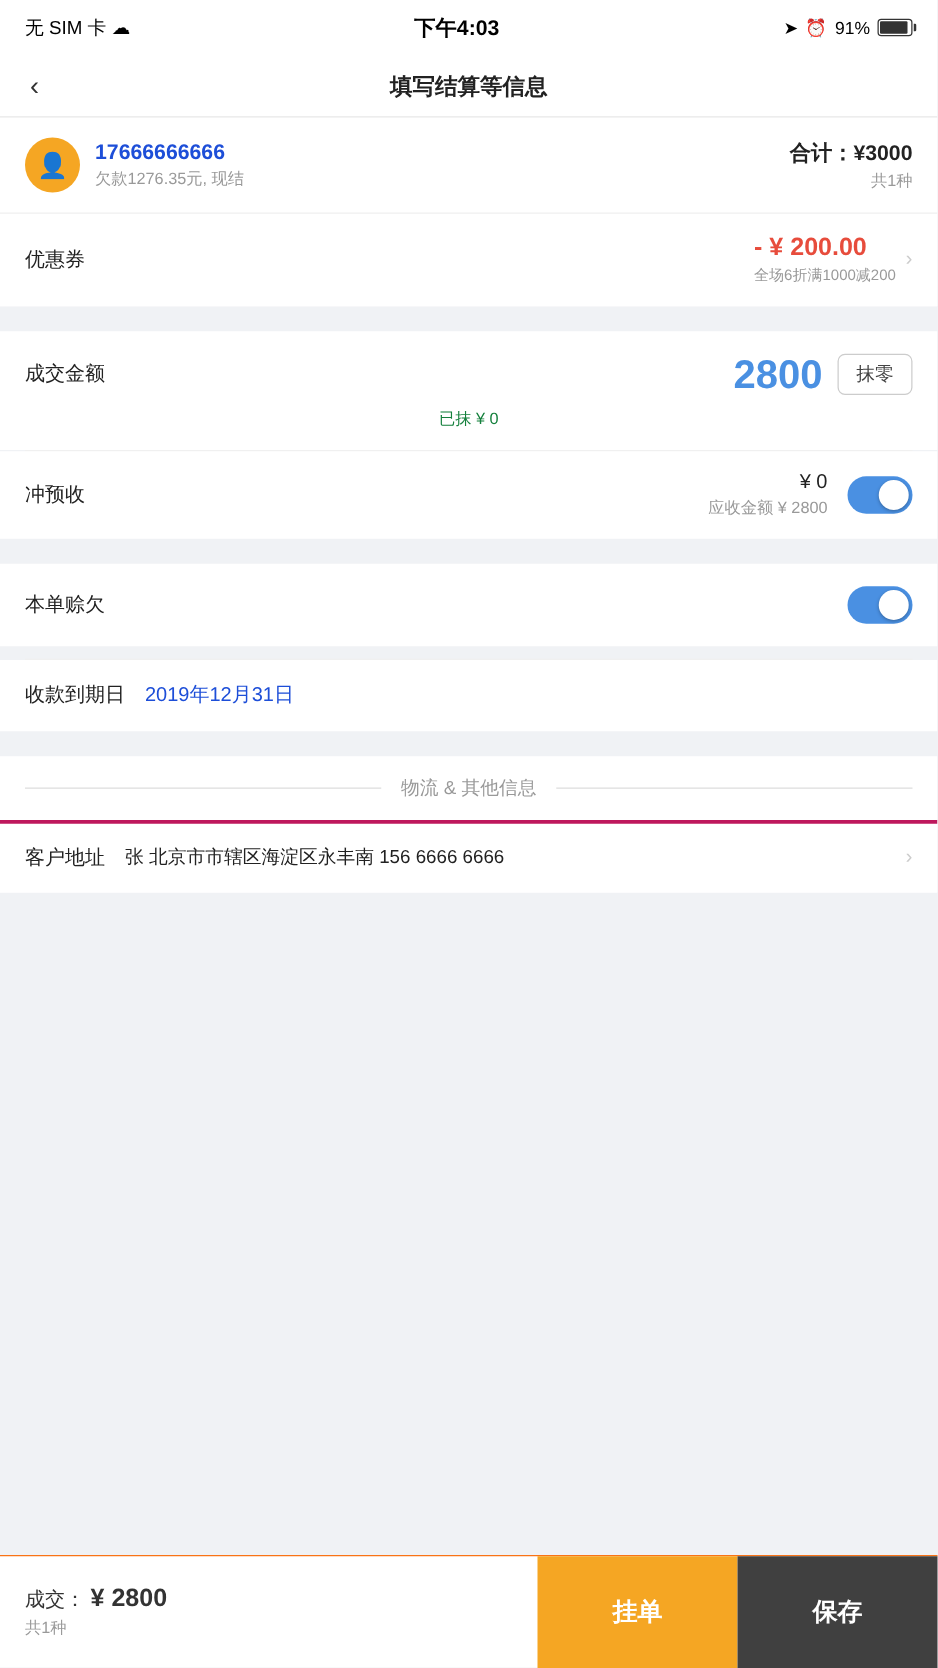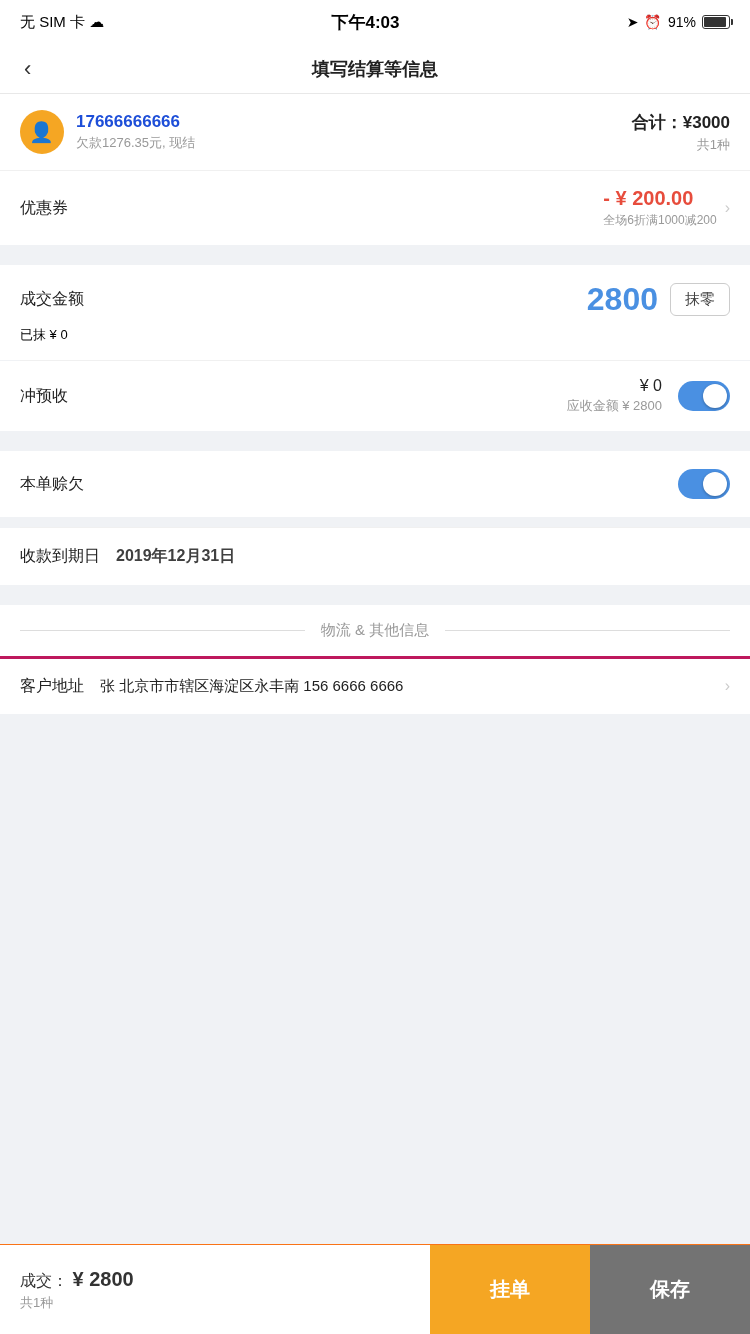--- a/index.html
+++ b/index.html
@@ -138,21 +138,21 @@
     .amount-value { font-size: 32px; font-weight: 600; color: #4a90e2; }
     .round-zero-btn {
       border: 1px solid #ccc;
       border-radius: 6px;
       padding: 6px 14px;
       font-size: 15px;
       color: #444;
       background: #fff;
       cursor: pointer;
     }
-    .amount-sub { font-size: 13px; color: #000000; text-align: left; }
+    .amount-sub { font-size: 13px; color: #15803d; text-align: center; }
 
     
     .thin-divider {
       height: 1px;
       background: #f0f0f0;
       margin: 0 20px;
     }
 
     
     .prepay-row {
@@ -201,21 +201,21 @@
     
     .due-date-row {
       background: #fff;
       padding: 18px 20px;
       display: flex;
       align-items: flex-start;
       gap: 16px;
       margin-bottom: 10px;
     }
     .due-date-label { font-size: 16px; color: #222; }
-    .due-date-value { font-size: 16px; color: #404040; font-weight: bold; }
+    .due-date-value { font-size: 16px; color: #1d4ed8; }
 
     
     .logistics-section {
       background: #fff;
       margin-bottom: 10px;
     }
     .logistics-header {
       padding: 16px 20px;
       display: flex;
       align-items: center;
@@ -268,21 +268,21 @@
       font-size: 20px;
       font-weight: 600;
       color: #fff;
       border: none;
       cursor: pointer;
       display: flex;
       align-items: center;
       justify-content: center;
     }
     .hang-btn { background: #f5a623; }
-    .save-btn { background: #737373; }
+    .save-btn { background: #404040; }
   </style>
 </head>
 <body>
 
 <div class="status-bar">
   <div class="status-left">
     <span>无 SIM 卡  ☁</span>
   </div>
   <div class="status-center">下午4:03</div>
   <div class="status-right">

